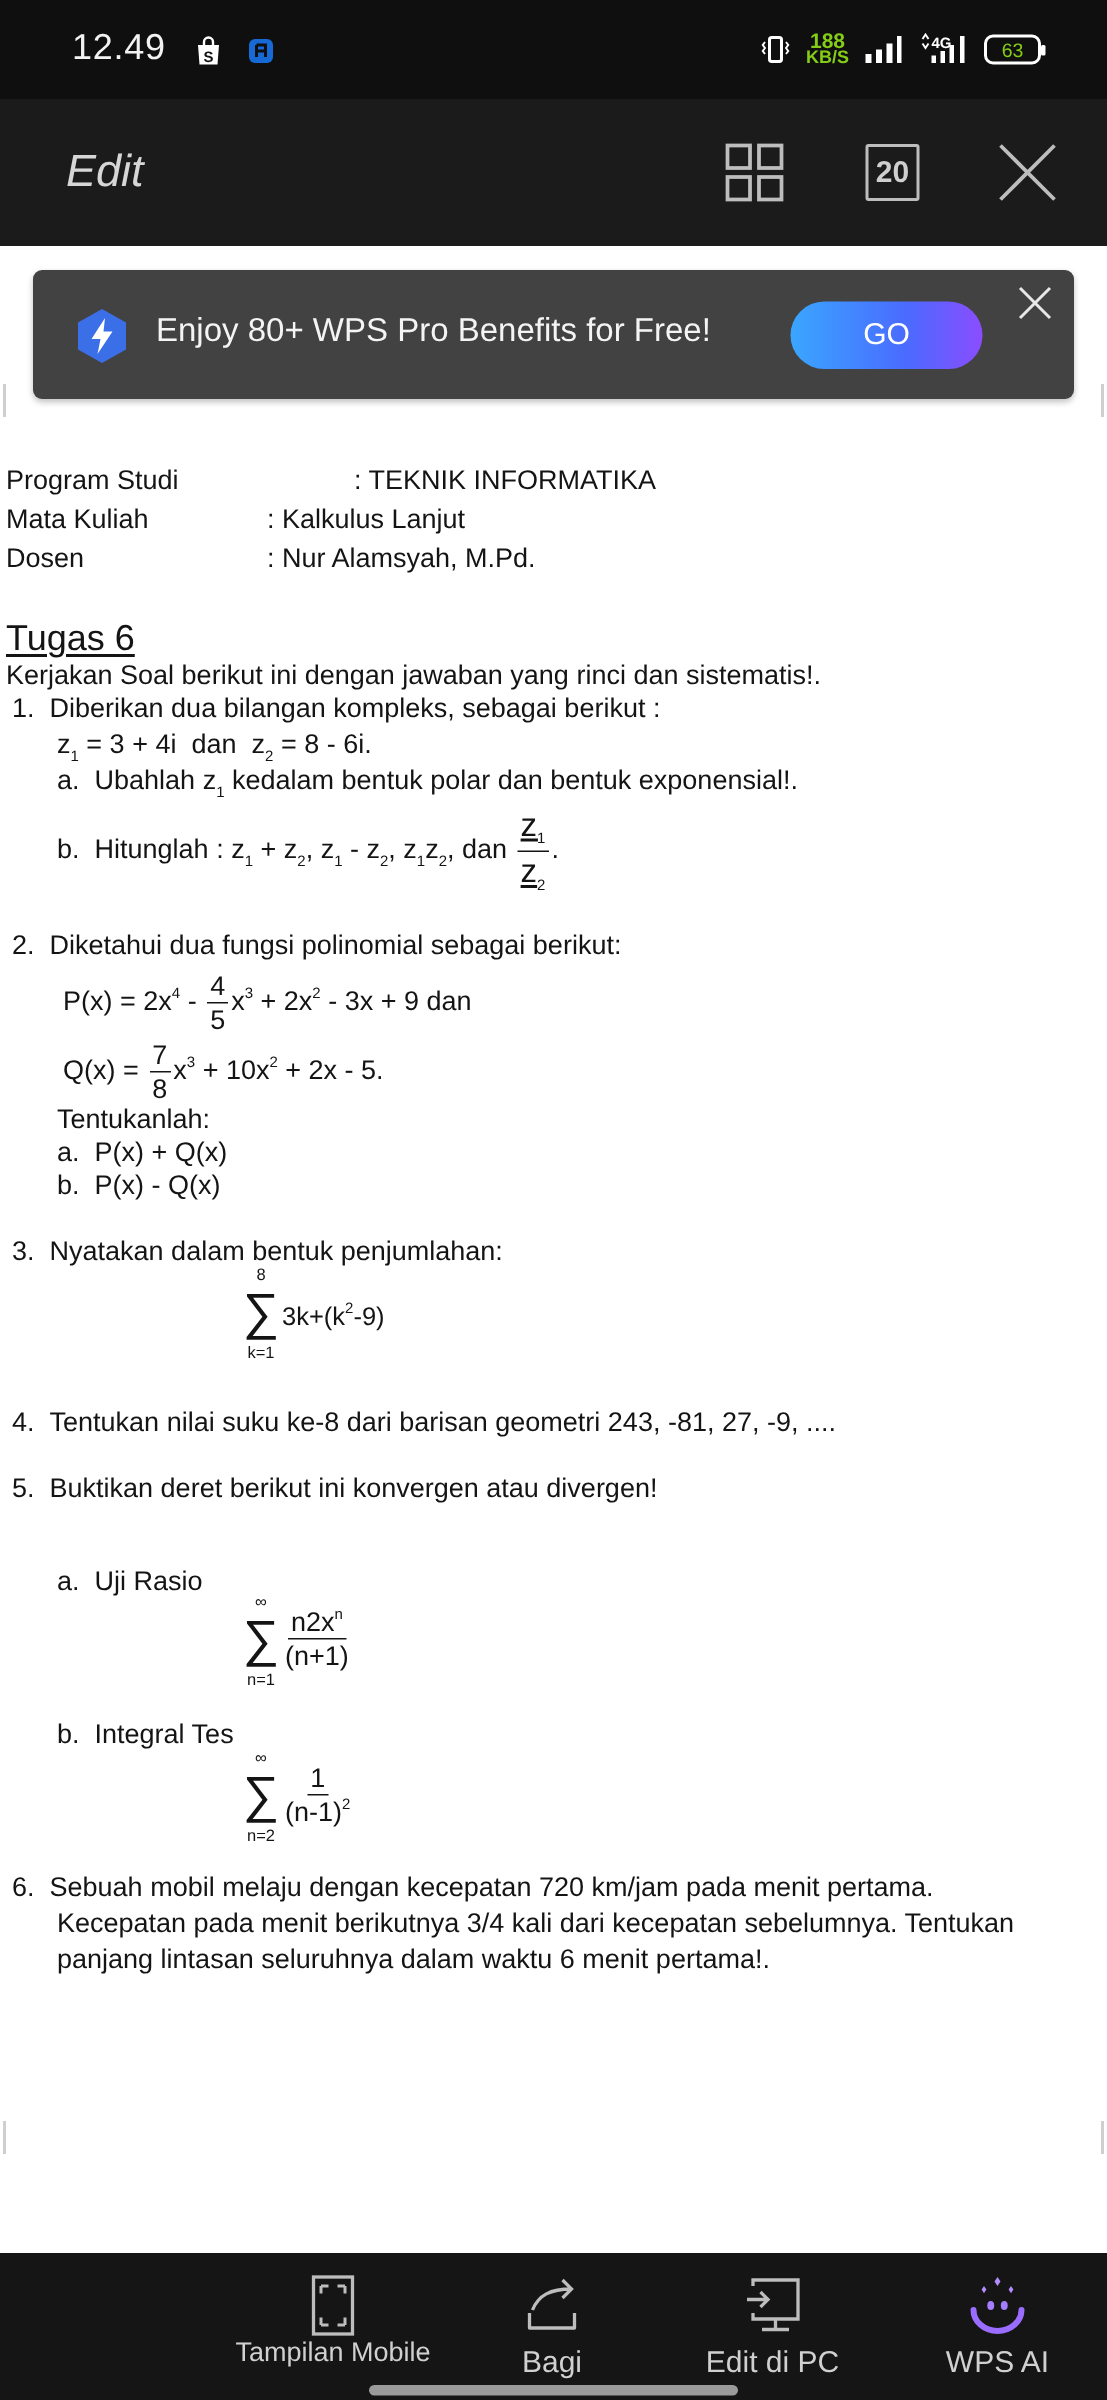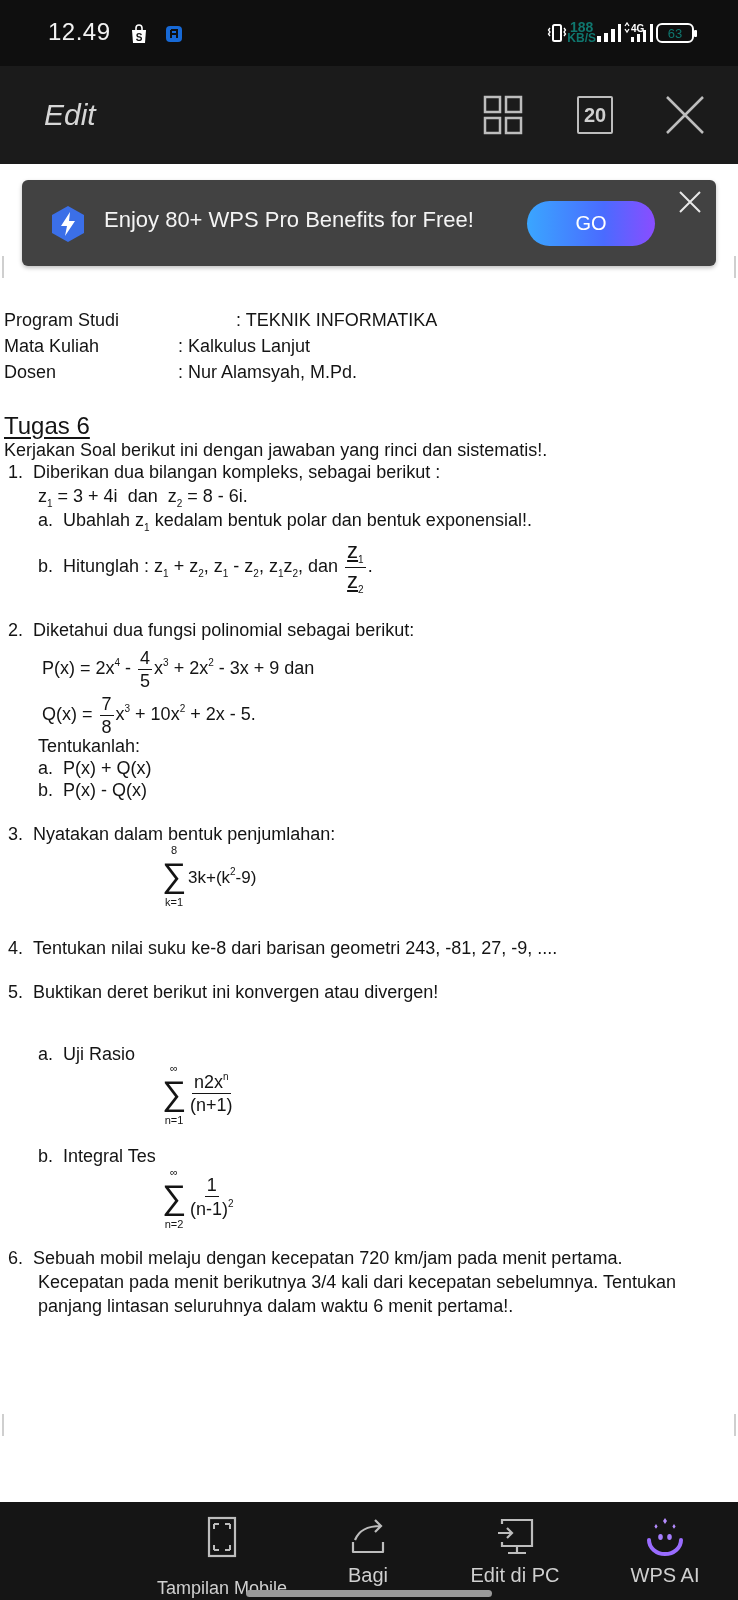--- a/index.html
+++ b/index.html
@@ -3,21 +3,21 @@
 <meta charset="utf-8">
 <style>
   * { box-sizing: border-box; margin: 0; padding: 0; }
   html, body { width: 738px; height: 1600px; overflow: hidden; background: #ffffff; }
   body { font-family: "Liberation Sans", "DejaVu Sans", sans-serif; color: #111; position: relative; }
 
   
   .status-bar { position: absolute; left: 0; top: 0; width: 738px; height: 66px; background: #0f0f0f; color: #fff; }
   .status-time { position: absolute; left: 48px; top: 18px; font-size: 24px; color: #f2f2f2; letter-spacing: 0.5px; }
   .status-app-icon { position: absolute; top: 24px; width: 18px; height: 20px; }
-  .status-right { position: absolute; right: 44px; top: 16px; height: 34px; display: flex; align-items: center; color: #0f766e; }
+  .status-right { position: absolute; right: 44px; top: 16px; height: 34px; display: flex; align-items: center; gap: 10px; color: #84cc16; }
   .net-speed { display: flex; flex-direction: column; align-items: center; font-size: 12px; line-height: 11px; font-weight: bold; }
   .net-speed .num { font-size: 14px; }
   .battery { width: 38px; height: 20px; border: 2px solid #fff; border-radius: 6px; font-size: 13px; display: flex; align-items: center; justify-content: center; position: relative; }
   .battery::after { content: ""; position: absolute; right: -5px; top: 5px; width: 3px; height: 7px; background: #fff; border-radius: 1px; }
 
   
   .app-header { position: absolute; left: 0; top: 66px; width: 738px; height: 98px; background: #1b1b1b; }
   .header-title { position: absolute; left: 44px; top: 32px; font-size: 30px; color: #d6d6d6; font-style: italic; }
   .header-btn { position: absolute; top: 28px; width: 42px; height: 42px; display: flex; align-items: center; justify-content: center; cursor: pointer; }
   .page-count-badge { width: 36px; height: 38px; border: 2px solid #bdbdbd; border-radius: 2px; color: #cfcfcf; font-size: 20px; font-weight: bold; display: flex; align-items: center; justify-content: center; }
@@ -49,21 +49,21 @@
   .sigma-block { position: absolute; display: flex; align-items: center; }
   .sigma { position: relative; width: 28px; text-align: center; font-size: 34px; line-height: 30px; }
   .sigma .top { position: absolute; top: -16px; left: 0; width: 28px; text-align: center; font-size: 11px; line-height: 12px; }
   .sigma .bot { position: absolute; bottom: -18px; left: -4px; width: 36px; text-align: center; font-size: 11px; line-height: 12px; }
 
   
   .bottom-bar { position: absolute; left: 0; top: 1502px; width: 738px; height: 98px; background: #151515; }
   .nav-item { position: absolute; top: 0; height: 98px; display: flex; flex-direction: column; align-items: center; cursor: pointer; }
   .nav-icon { margin-top: 14px; width: 42px; height: 42px; display: flex; align-items: center; justify-content: center; }
   .nav-label { margin-top: 6px; font-size: 20px; color: #d0d0d0; white-space: nowrap; }
-  .nav-label.small { font-size: 18px; margin-top: 20px; }
+  .nav-label.small { font-size: 18px; margin-top: 0; }
   .home-indicator { position: absolute; left: 246px; top: 1590px; width: 246px; height: 7px; border-radius: 4px; background: #9a9a9a; }
 </style>
 </head>
 <body>
 
 <div class="status-bar">
   <span class="status-time">12.49</span>
   <svg class="status-app-icon" style="left:130px" viewBox="0 0 18 20">
     <path d="M2 6h14l-1 13H3z" fill="#fff"></path>
     <path d="M6 6V4a3 3 0 0 1 6 0v2" stroke="#fff" stroke-width="1.6" fill="none"></path>

